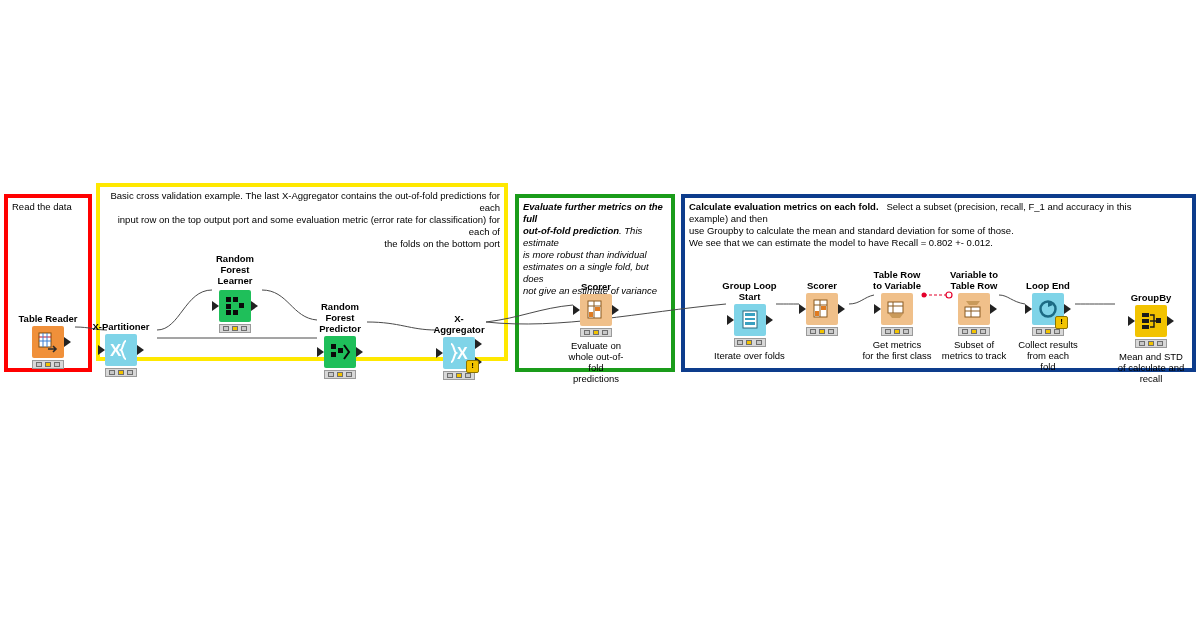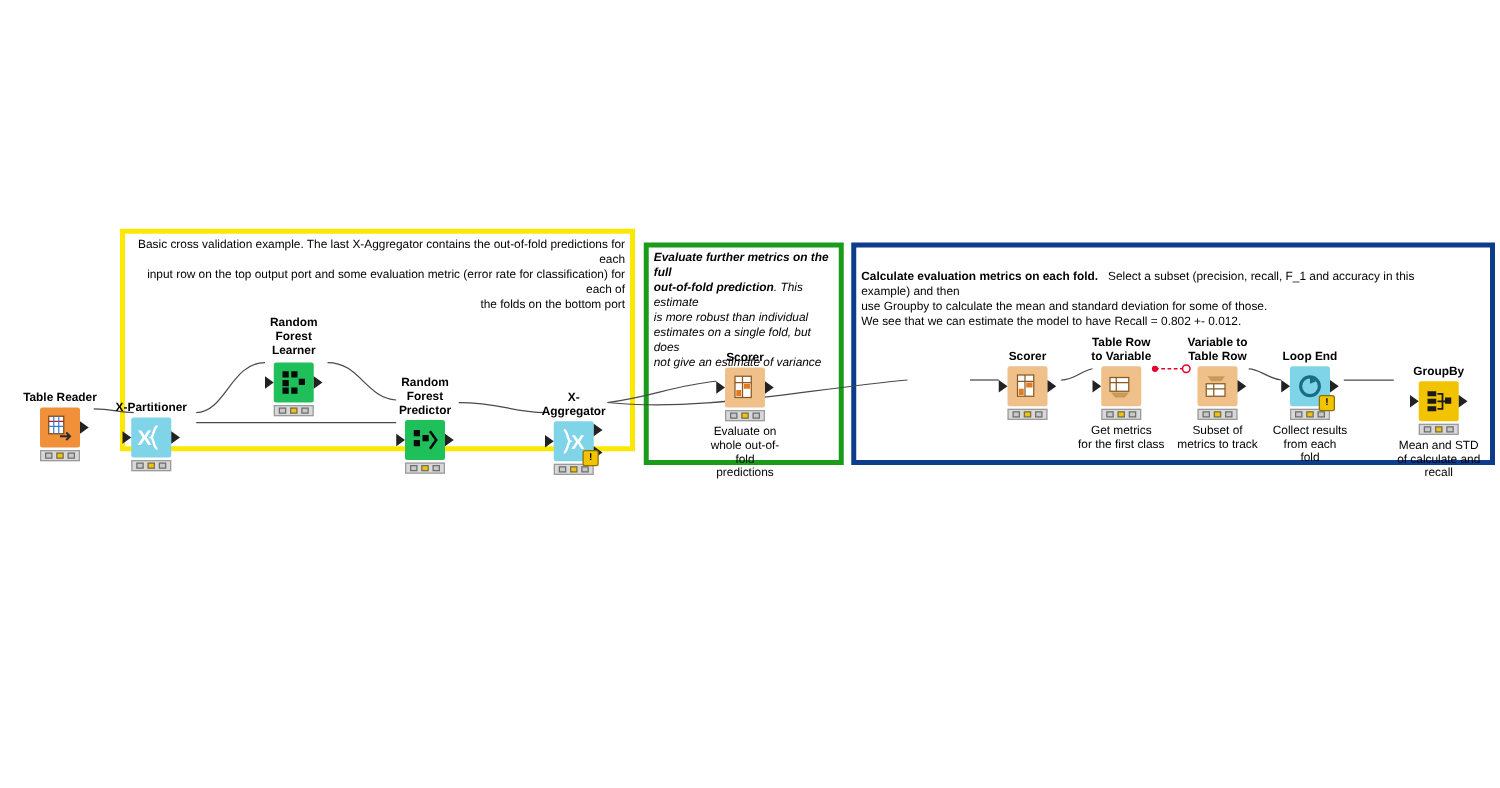--- a/index.html
+++ b/index.html
@@ -122,37 +122,40 @@
     padding: 3px 5px;
     white-space: pre-line;
     word-break: break-all;
   }
 </style>
 </head>
 <body>
 
 <div id="canvas">
 
+  <div class="group-box" style="left:4px; top:194px; width:88px; height:178px; border:4px solid #ff0000;">
+    <div class="group-annotation" style="left:0; top:0; width:80px;">Read the data</div>
+  </div>
 
   <div class="group-box" style="left:96px; top:183px; width:412px; height:178px; border:4px solid #ffe800;text-align:right;">
     <div class="group-annotation" style="left:0; top:0; width:404px;">Basic cross validation example. The last X-Aggregator contains the out-of-fold predictions for each
 input row on the top output port and some evaluation metric (error rate for classification) for each of
 the folds on the bottom port</div>
   </div>
 
   <div class="group-box" style="left:515px; top:194px; width:160px; height:178px; border:4px solid #1a9c1a;">
     <div class="group-annotation" style="left:0; top:0; width:152px;font-style:italic;"><span class="ann-bold">Evaluate further metrics on the  full
 out-of-fold prediction</span><span>. This estimate
 is more robust than individual
 estimates on a single fold, but does
 not give an estimate of variance</span></div>
   </div>
 
   <div class="group-box" style="left:681px; top:194px; width:515px; height:178px; border:4px solid #0d3c8c;">
-    <div class="group-annotation" style="left:0; top:15px; width:482px;"><span class="ann-bold">Calculate evaluation metrics on each fold.</span><span>   Select a subset (precision, recall, F_1 and accuracy in this example) and then
+    <div class="group-annotation" style="left:0; top:0; width:482px;"><span class="ann-bold">Calculate evaluation metrics on each fold.</span><span>   Select a subset (precision, recall, F_1 and accuracy in this example) and then
 use Groupby to calculate the mean and standard deviation for some of those.
 We see that we can estimate the model to have Recall = 0.802 +- 0.012.</span></div>
   </div>
 
   <svg class="wires" viewBox="0 0 1200 630">
 
     <path d="M 75 327 C 90 327, 95 330, 107 330" stroke="#4a4a4a" stroke-width="1" fill="none"></path>
 
     <path d="M 157 330 C 180 330, 185 290, 212 290" stroke="#4a4a4a" stroke-width="1" fill="none"></path>
 
@@ -293,20 +296,39 @@
     <div class="node-status">
       <span class="led off"></span>
       <span class="led yellow"></span>
       <span class="led off"></span>
     </div>
     <div class="node-sub">Evaluate on
 whole out-of-fold
 predictions</div>
   </div>
 
+  <div class="node" style="left:712px; top:267px; width:75px;">
+    <div class="node-title">Group Loop Start</div>
+    <div class="node-body" style="background:#7fd4e8;">
+      <span class="port left"></span>
+      <span class="port right"></span>
+      <svg class="node-icon-svg" width="22" height="22" viewBox="0 0 22 22">
+        <rect x="4" y="2" width="14" height="17" fill="#ffffff" stroke="#2a6a80" stroke-width="1"></rect>
+        <rect x="6" y="4" width="10" height="3" fill="#3aa0c0"></rect>
+        <rect x="6" y="9" width="10" height="2" fill="#3aa0c0"></rect>
+        <rect x="6" y="13" width="10" height="3" fill="#3aa0c0"></rect>
+      </svg>
+    </div>
+    <div class="node-status">
+      <span class="led off"></span>
+      <span class="led yellow"></span>
+      <span class="led off"></span>
+    </div>
+    <div class="node-sub">Iterate over folds</div>
+  </div>
 
   <div class="node" style="left:792px; top:267px;">
     <div class="node-title">Scorer</div>
     <div class="node-body" style="background:#f0c08a;">
       <span class="port left"></span>
       <span class="port right"></span>
       <svg class="node-icon-svg" width="22" height="22" viewBox="0 0 22 22">
         <rect x="3" y="2" width="13" height="17" fill="#ffffff" stroke="#8a5a20" stroke-width="1"></rect>
         <line x1="3" y1="7" x2="16" y2="7" stroke="#8a5a20" stroke-width="1"></line>
         <line x1="9" y1="2" x2="9" y2="19" stroke="#8a5a20" stroke-width="1"></line>

